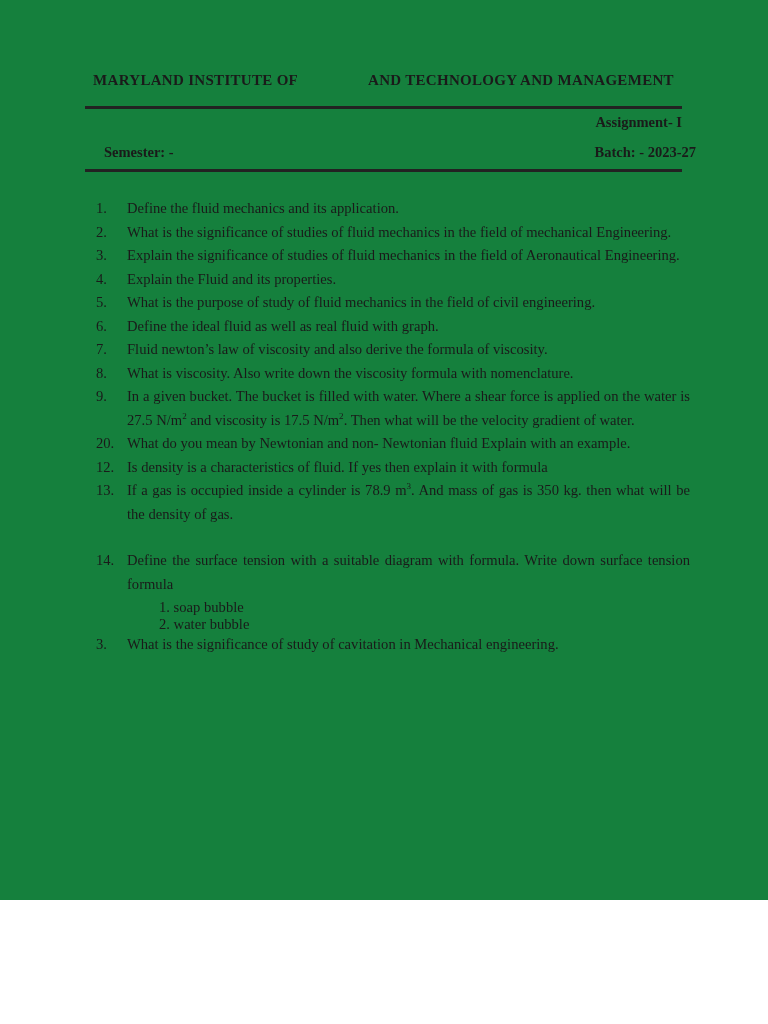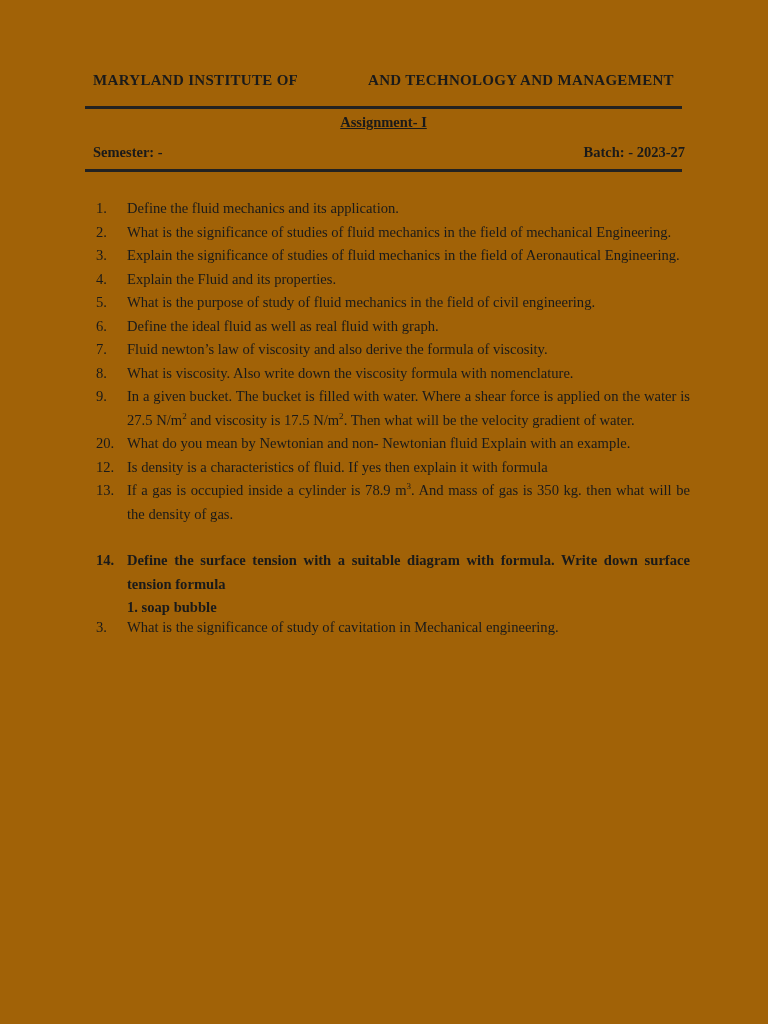--- a/index.html
+++ b/index.html
@@ -1,57 +1,57 @@
 <!DOCTYPE html>
 <html><head>
 <meta charset="utf-8">
 <style>
   html, body { margin: 0; padding: 0; background: #ffffff; }
   .page {
     position: relative;
     width: 768px;
-    height: 1024px;
-    background: #a16207;
+    height: 900px;
+    background: #15803d;
     font-family: "Liberation Serif", serif;
     color: #1a1a1a;
     overflow: hidden;
   }
   .inst-row {
     position: absolute;
     top: 72px; left: 85px; width: 597px;
     display: flex; justify-content: center; gap: 70px;
     font-weight: 700; font-size: 15px; letter-spacing: 0.3px;
     white-space: nowrap;
   }
   .rule {
     position: absolute; left: 85px; width: 597px; height: 2.5px;
     background: #222222;
   }
   .rule-top { top: 106px; }
   .rule-bottom { top: 169px; }
   .assignment-title {
     position: absolute; top: 114px; left: 85px; width: 597px;
-    text-align: center; font-weight: 700; font-size: 14.5px; text-decoration: underline;
+    text-align: right; font-weight: 700; font-size: 14.5px;
   }
   .meta-row {
-    position: absolute; top: 144px; left: 93px; width: 592px;
+    position: absolute; top: 144px; left: 104px; width: 592px;
     display: flex; justify-content: space-between;
     font-weight: 700; font-size: 14.5px; text-align: center;
   }
   .questions {
     position: absolute; top: 197px; left: 96px; width: 594px;
     margin: 0; padding: 0; list-style: none;
     font-size: 14.6px; line-height: 23.5px;
   }
   .q-row { display: flex; }
-  .q-row.gap-before { margin-top: 23px; font-weight: bold; }
+  .q-row.gap-before { margin-top: 23px; }
   .q-num { flex: 0 0 31px; width: 31px; }
   .q-text { flex: 1; text-align: justify; }
   .sub-items { margin-top: 3px; }
-  .sub-item { line-height: 17px; text-align: left; }
+  .sub-item { line-height: 17px; text-align: left; margin-left: 32px; }
   sup.sup { font-size: 0.62em; vertical-align: super; line-height: 0; }
 </style>
 </head>
 <body>
 
 <div class="page">
 
   <div class="inst-row">
     <span>MARYLAND INSTITUTE OF</span>
     <span>AND TECHNOLOGY AND MANAGEMENT</span>
@@ -114,20 +114,21 @@
         <div class="q-text"><span>Is density is a characteristics of fluid. If yes then explain it with formula</span></div>
       </li>
       <li class="q-row">
         <span class="q-num">13.</span>
         <div class="q-text"><span>If a gas is occupied inside a cylinder is 78.9 m</span><sup class="sup">3</sup><span>. And mass of gas is 350 kg. then what will be the density of gas.</span></div>
       </li>
       <li class="q-row gap-before">
         <span class="q-num">14.</span>
         <div class="q-text"><span>Define the surface tension with a suitable diagram with formula. Write down surface tension formula</span><div class="sub-items">
             <div class="sub-item">1. soap bubble</div>
+            <div class="sub-item">2. water bubble</div>
           </div></div>
       </li>
       <li class="q-row">
         <span class="q-num">3.</span>
         <div class="q-text"><span>What is the significance of study of cavitation in Mechanical engineering.</span></div>
       </li>
     </ol>
 
 </div>
 

